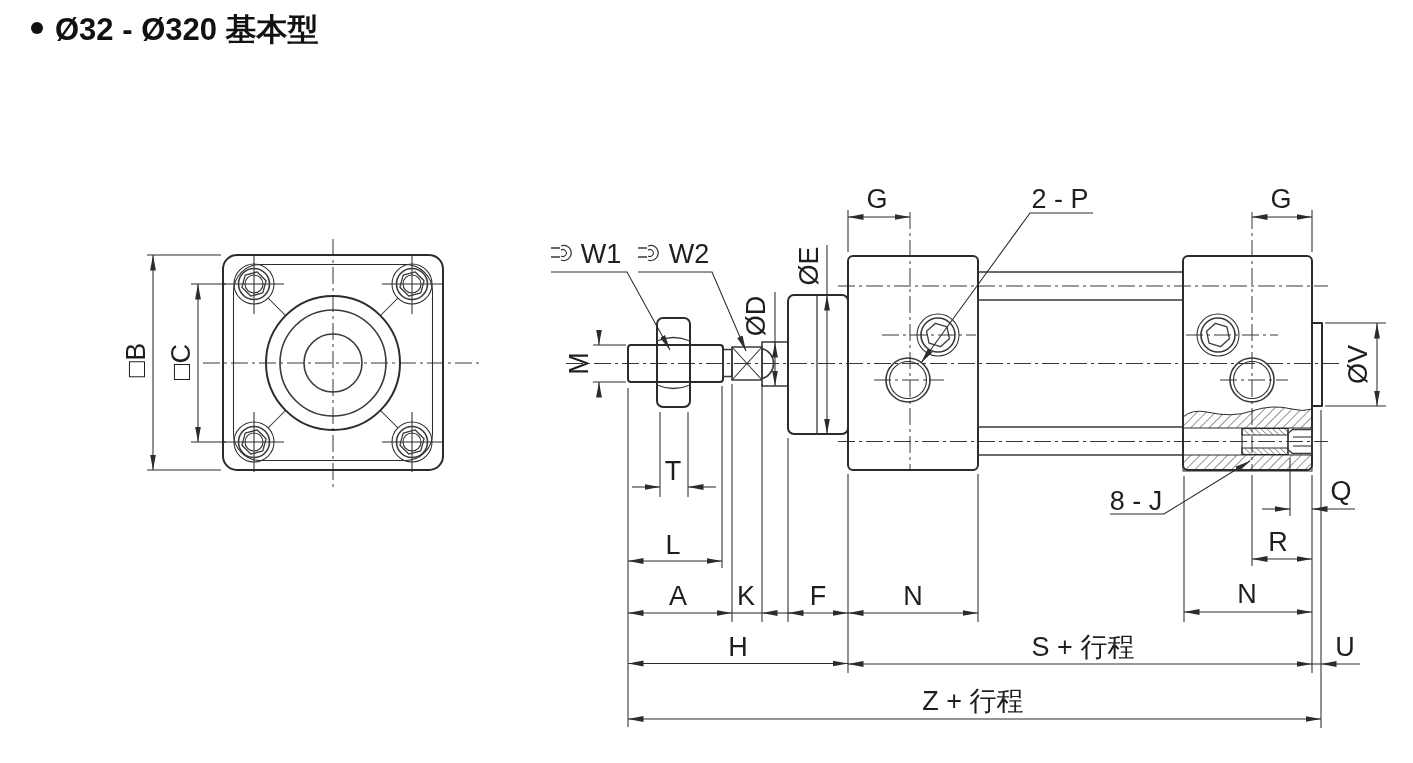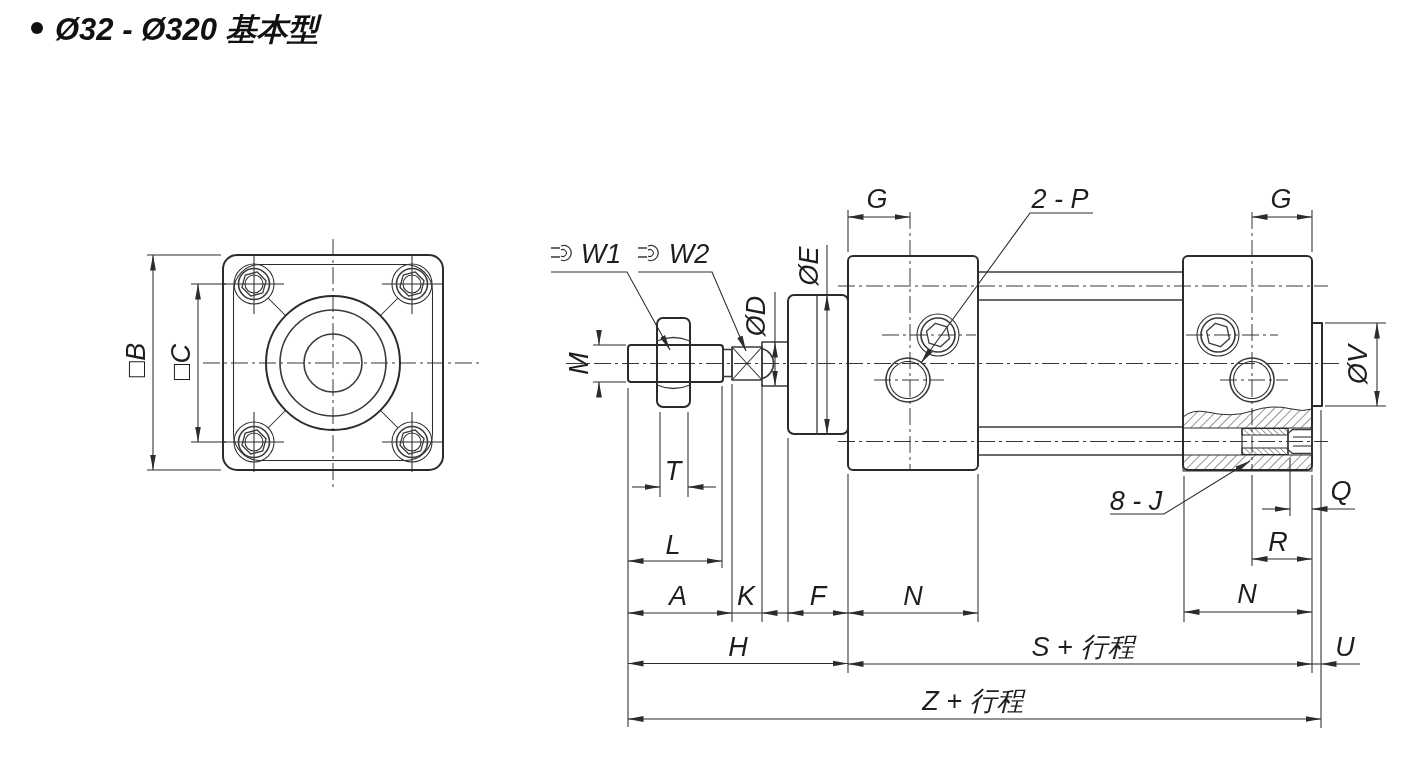--- a/index.html
+++ b/index.html
@@ -1,16 +1,16 @@
 <!DOCTYPE html>
 <html><head>
 <meta charset="utf-8">
 <style>
   html,body{margin:0;padding:0;background:#ffffff;}
-  .stage{position:relative;width:1413px;height:763px;background:#fff;overflow:hidden;font-style:italic;}
+  .stage{position:relative;width:1413px;height:763px;background:#fff;overflow:hidden;}
   svg{display:block;}
   text{font-family:"Liberation Sans","DejaVu Sans",sans-serif;fill:#1e1e1e;}
   .ttl{font-size:31px;font-weight:bold;fill:#111;}
   .lbl{font-size:27px;}
   .ol {fill:none;stroke:#2b2b2b;stroke-width:2;stroke-linejoin:round;}
   .o16{fill:none;stroke:#3a3a3a;stroke-width:1.6;stroke-linejoin:round;}
   .o13{fill:none;stroke:#3a3a3a;stroke-width:1.3;stroke-linejoin:round;}
   .thin{fill:none;stroke:#2c2c2c;stroke-width:1.05;}
   .dim{fill:none;stroke:#2c2c2c;stroke-width:1.05;}
   .cl{fill:none;stroke:#2c2c2c;stroke-width:0.95;stroke-dasharray:17 4 3 4;}

